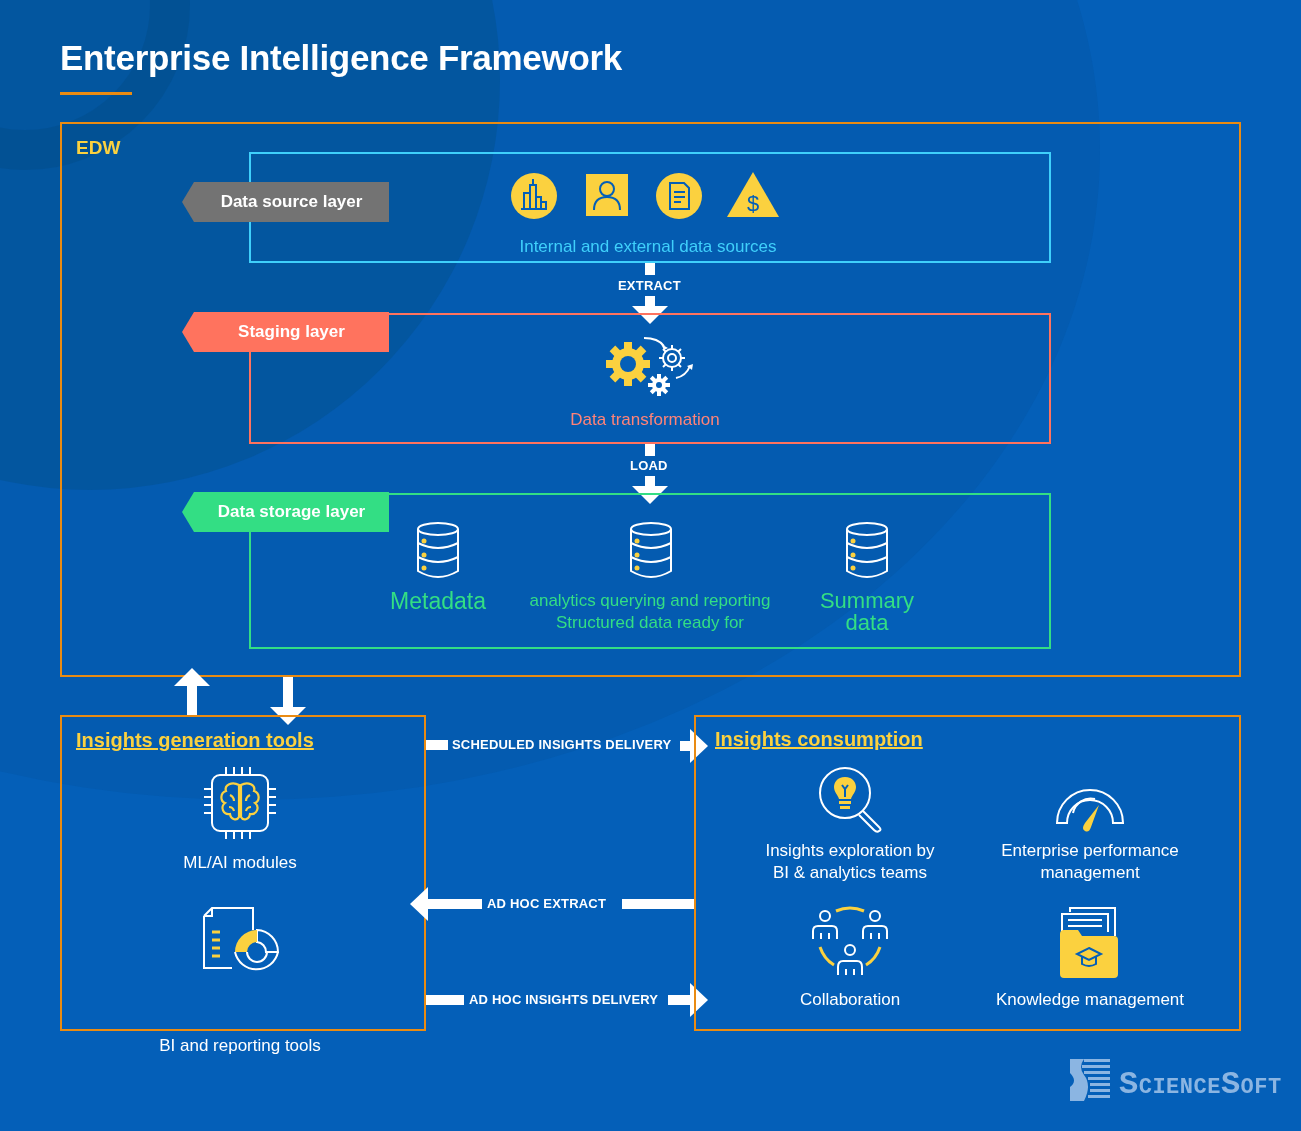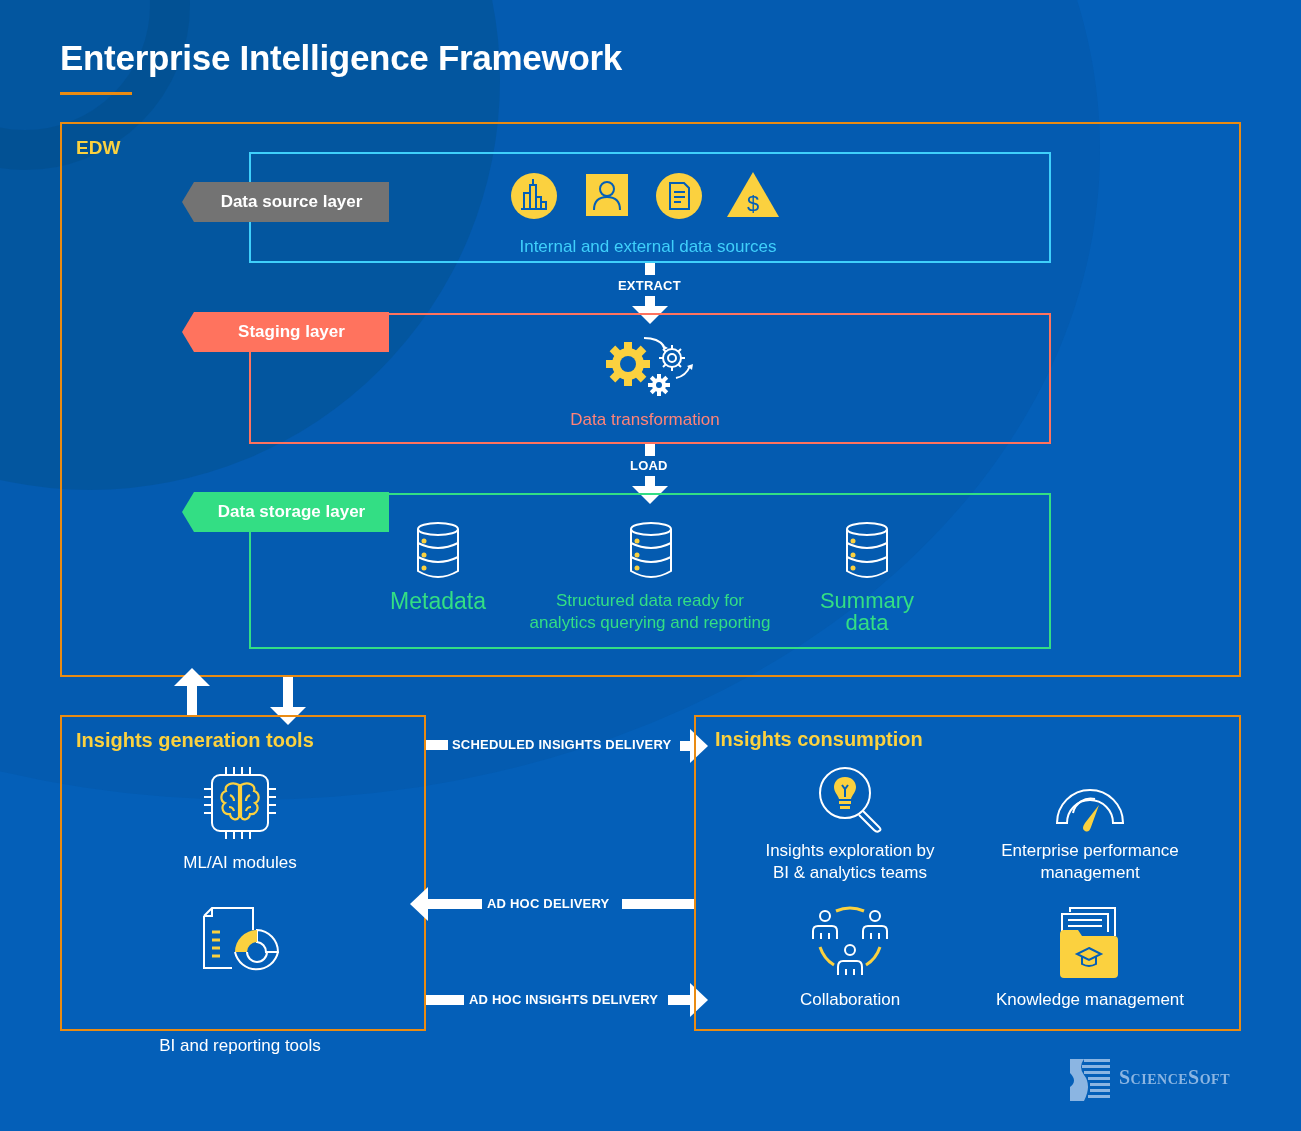--- a/index.html
+++ b/index.html
@@ -33,21 +33,21 @@
     padding-left: 12px;
   }
 
   .cap { position: absolute; text-align: center; font-family: "Liberation Sans", sans-serif; }
 
   .flow-label { position: absolute; font-size: 13px; font-weight: bold; color: #fff;
     font-family: Liberation Sans, sans-serif; letter-spacing: 0.2px; }
 
   .bottom-box { position: absolute; border: 2px solid #ea8b12; }
   .box-title { position: absolute; font-size: 20px; font-weight: bold; color: #fbd13f;
-    font-family: "Liberation Sans", sans-serif; }
+    font-family: "Liberation Sans", sans-serif; text-decoration: underline; }
   .item-label { position: absolute; text-align: center; color: #fff; font-size: 17px; line-height: 22px;
     font-family: "Liberation Sans", sans-serif; }
 
   svg { position: absolute; overflow: visible; }
 </style>
 </head>
 <body>
 
 <div class="bg-arc" style="left:-320px; top:-330px; width:820px; height:820px; background:#04528f; opacity:0.55;"></div>
 <div class="bg-arc" style="left:-140px; top:-160px; width:330px; height:330px; border:40px solid rgba(4,72,120,0.35); background:transparent;"></div>
@@ -204,22 +204,22 @@
   </g>
   <circle cx="8" cy="20" r="2.5" fill="#fbd13f"></circle>
   <circle cx="8" cy="34" r="2.5" fill="#fbd13f"></circle>
   <circle cx="8" cy="47" r="2.5" fill="#fbd13f"></circle>
 </svg>
 
 <div class="cap" style="left:368px; top:590px; width:140px; font-size:23px; line-height:22px; color:#33de84;">
   <div>Metadata</div>
 </div>
 <div class="cap" style="left:490px; top:590px; width:320px; font-size:17px; line-height:22px; color:#33de84;">
+  <div>analytics querying and reporting</div>
   <div>Structured data ready for</div>
-  <div>analytics querying and reporting</div>
 </div>
 <div class="cap" style="left:797px; top:590px; width:140px; font-size:22px; line-height:22px; color:#33de84;">
   <div>Summary</div>
   <div>data</div>
 </div>
 
 <svg style="left:174px; top:668px;" width="36" height="48" viewBox="0 0 36 48">
   <polygon points="18,0 36,18 0,18" fill="#fff"></polygon>
   <rect x="13" y="18" width="10" height="30" fill="#fff"></rect>
 </svg>
@@ -285,21 +285,21 @@
 <div class="flow-label" style="left:452px; top:737px;">SCHEDULED INSIGHTS DELIVERY</div>
 <svg style="left:680px; top:729px;" width="28" height="34" viewBox="0 0 28 34">
   <rect x="0" y="12" width="10" height="10" fill="#fff"></rect>
   <polygon points="10,0 28,17 10,34" fill="#fff"></polygon>
 </svg>
 
 <svg style="left:410px; top:887px;" width="72" height="34" viewBox="0 0 72 34">
   <polygon points="0,17 18,0 18,34" fill="#fff"></polygon>
   <rect x="18" y="12" width="54" height="10" fill="#fff"></rect>
 </svg>
-<div class="flow-label" style="left:487px; top:896px;">AD HOC DELIVERY</div>
+<div class="flow-label" style="left:487px; top:896px;">AD HOC EXTRACT</div>
 <div class="abs" style="left:622px; top:899px; width:72px; height:10px; background:#fff;"></div>
 
 <div class="abs" style="left:426px; top:995px; width:38px; height:10px; background:#fff;"></div>
 <div class="flow-label" style="left:469px; top:992px;">AD HOC INSIGHTS DELIVERY</div>
 <svg style="left:668px; top:983px;" width="40" height="34" viewBox="0 0 40 34">
   <rect x="0" y="12" width="22" height="10" fill="#fff"></rect>
   <polygon points="22,0 40,17 22,34" fill="#fff"></polygon>
 </svg>
 
 <div class="bottom-box" style="left:694px; top:715px; width:547px; height:316px;"></div>
@@ -371,13 +371,13 @@
   <g fill="#8bb5e2">
     <rect x="14" y="0" width="26" height="3"></rect>
     <rect x="12" y="6" width="28" height="3"></rect>
     <rect x="14" y="12" width="26" height="3"></rect>
     <rect x="18" y="18" width="22" height="3"></rect>
     <rect x="20" y="24" width="20" height="3"></rect>
     <rect x="20" y="30" width="20" height="3"></rect>
     <rect x="18" y="36" width="22" height="3"></rect>
   </g>
 </svg>
-<div class="abs" style="left:1119px; top:1066px; font-size:20px; font-variant:small-caps; font-weight:bold; color:#8bb5e2; font-family:Liberation Serif, serif; letter-spacing:0.5px;">ScienceSoft</div>
+<div class="abs" style="left:1119px; top:1066px; font-size:32px; font-variant:small-caps; font-weight:bold; color:#8bb5e2; font-family:Liberation Mono, monospace; letter-spacing:0.5px;">ScienceSoft</div>
 
 </body></html>

